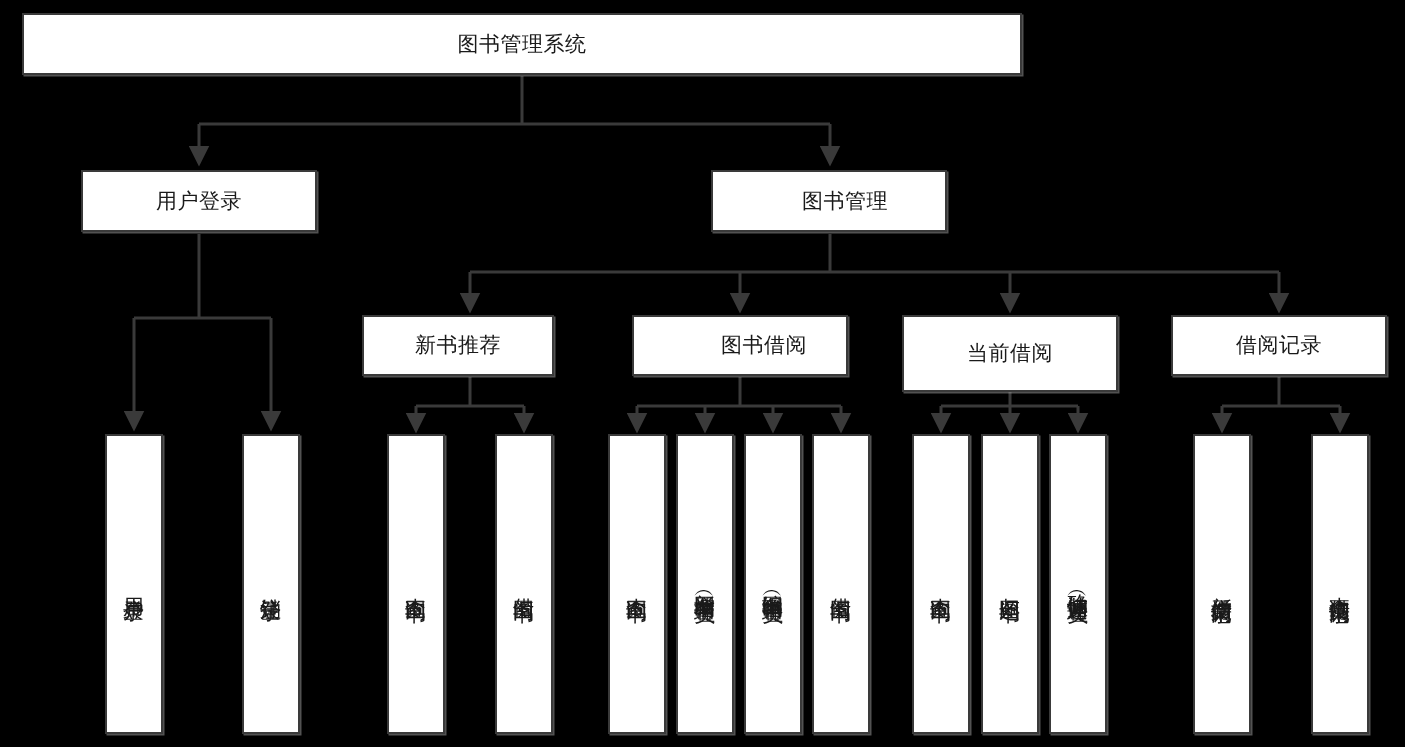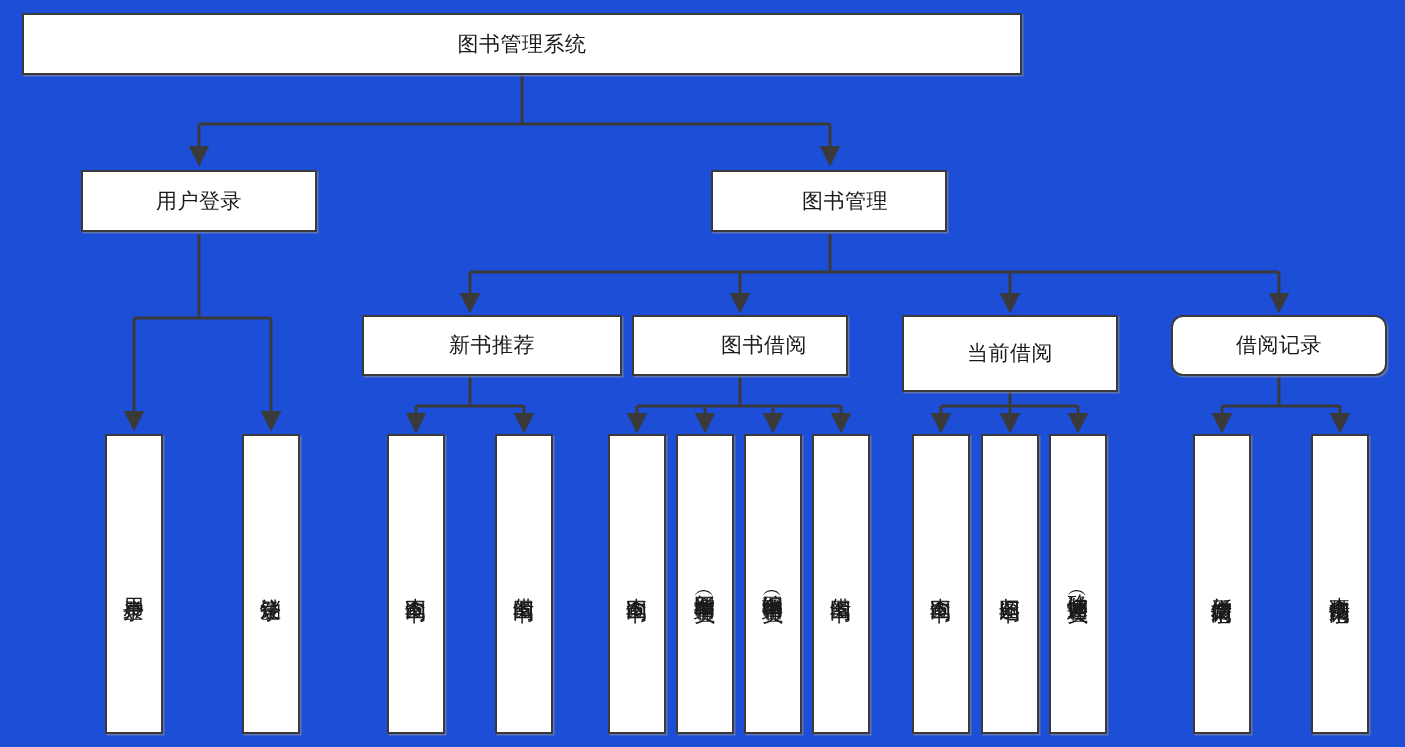--- a/index.html
+++ b/index.html
@@ -10,21 +10,21 @@
   body {
     width: 1405px;
     height: 747px;
     overflow: hidden;
     font-family: "Liberation Sans", "DejaVu Sans", sans-serif;
   }
   #diagram-root {
     position: relative;
     width: 1405px;
     height: 747px;
-    background: #1d4ed8;
+    background: #000000;
   }
   svg#tree-svg {
     position: absolute;
     left: 0;
     top: 0;
     width: 1405px;
     height: 747px;
   }
   .node-box {
     position: absolute;
@@ -126,33 +126,33 @@
   </div>
 
   <div class="node-box" style="left:81px; top:170px; width:236px; height:62px;">
     <span class="node-label">用户登录</span>
   </div>
 
   <div class="node-box" style="left:711px; top:170px; width:236px; height:62px;padding-left:32px;">
     <span class="node-label">图书管理</span>
   </div>
 
-  <div class="node-box" style="left:362px; top:315px; width:260px; height:61px;">
+  <div class="node-box" style="left:362px; top:315px; width:192px; height:61px;">
     <span class="node-label">新书推荐</span>
   </div>
 
   <div class="node-box" style="left:632px; top:315px; width:216px; height:61px;padding-left:48px;">
     <span class="node-label">图书借阅</span>
   </div>
 
   <div class="node-box" style="left:902px; top:315px; width:216px; height:77px;">
     <span class="node-label">当前借阅</span>
   </div>
 
-  <div class="node-box" style="left:1171px; top:315px; width:216px; height:61px;border-radius:12px;">
+  <div class="node-box" style="left:1171px; top:315px; width:216px; height:61px;">
     <span class="node-label">借阅记录</span>
   </div>
 
   <div class="node-box vertical" style="left:105px; top:434px; width:58px; height:300px;">
     <span class="node-label">用户登录</span>
   </div>
 
   <div class="node-box vertical" style="left:242px; top:434px; width:58px; height:300px;">
     <span class="node-label">注销登录</span>
   </div>

